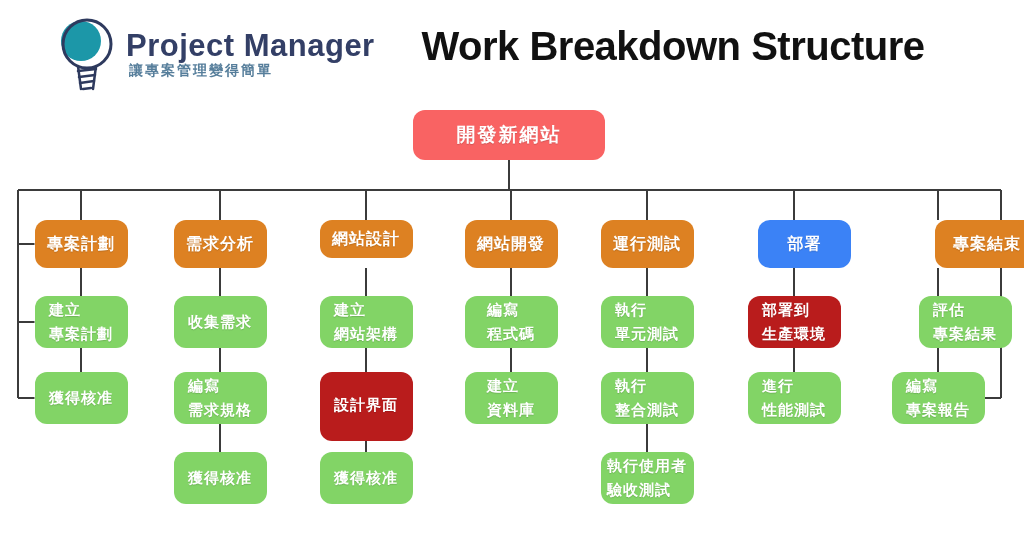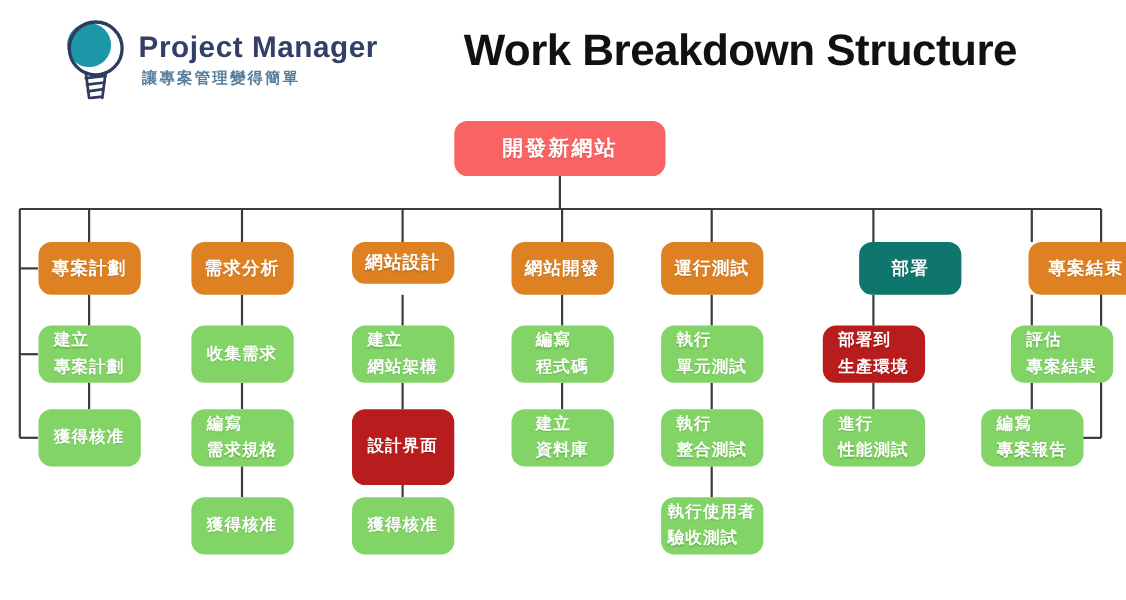--- a/index.html
+++ b/index.html
@@ -5,21 +5,21 @@
   * { margin:0; padding:0; box-sizing:border-box; }
   html,body { background:#ffffff; }
   #stage {
     position:relative; width:1024px; height:545px; background:#ffffff;
     font-family:"Liberation Sans","DejaVu Sans",sans-serif; overflow:hidden;
   }
   
   #logo { position:absolute; left:56px; top:14px; width:300px; height:84px; }
   #logo svg { position:absolute; left:0; top:2px; }
   .brand {
-    position:absolute; left:70px; top:14px; font-size:27px; font-weight:bold;
+    position:absolute; left:70px; top:14px; font-size:31px; font-weight:bold;
     letter-spacing:0.5px; white-space:nowrap;
   }
   .tagline {
     position:absolute; left:73px; top:48px; font-size:14px; font-weight:bold;
     letter-spacing:2px; white-space:nowrap;
   }
   .page-title {
     position:absolute; left:358px; top:24px; width:630px; text-align:center;
     font-size:40px; font-weight:800; color:#111; letter-spacing:-0.5px;
     white-space:nowrap;
@@ -112,21 +112,21 @@
 程式碼</div>
       <div class="node task-node" style="left: 464.5px; top: 372px; width: 93px; height: 52px; background: rgb(130, 212, 102);">建立
 資料庫</div>
       <div class="node phase-node" style="left: 600.5px; top: 220px; width: 93px; height: 48px; background: rgb(221, 129, 34);">運行測試</div>
       <div class="node task-node" style="left: 600.5px; top: 296px; width: 93px; height: 52px; background: rgb(130, 212, 102);">執行
 單元測試</div>
       <div class="node task-node" style="left: 600.5px; top: 372px; width: 93px; height: 52px; background: rgb(130, 212, 102);">執行
 整合測試</div>
       <div class="node task-node" style="left: 600.5px; top: 452px; width: 93px; height: 52px; background: rgb(130, 212, 102);">執行使用者
 驗收測試</div>
-      <div class="node phase-node" style="left: 781px; top: 220px; width: 93px; height: 48px; background: #0f766e;">部署</div>
+      <div class="node phase-node" style="left: 758px; top: 220px; width: 93px; height: 48px; background: #3b82f6;">部署</div>
       <div class="node task-node" style="left: 747.5px; top: 296px; width: 93px; height: 52px; background: #b91c1c;">部署到
 生產環境</div>
       <div class="node task-node" style="left: 747.5px; top: 372px; width: 93px; height: 52px; background: rgb(130, 212, 102);">進行
 性能測試</div>
       <div class="node phase-node" style="left: 891.5px; top: 220px; width: 105px; height: 48px; background: rgb(221, 129, 34); margin-left: 43px;">專案結束</div>
       <div class="node task-node" style="left: 891.5px; top: 296px; width: 93px; height: 52px; background: rgb(130, 212, 102); margin-left: 27px;">評估
 專案結果</div>
       <div class="node task-node" style="left: 891.5px; top: 372px; width: 93px; height: 52px; background: rgb(130, 212, 102);">編寫
 專案報告</div>
     </div>

